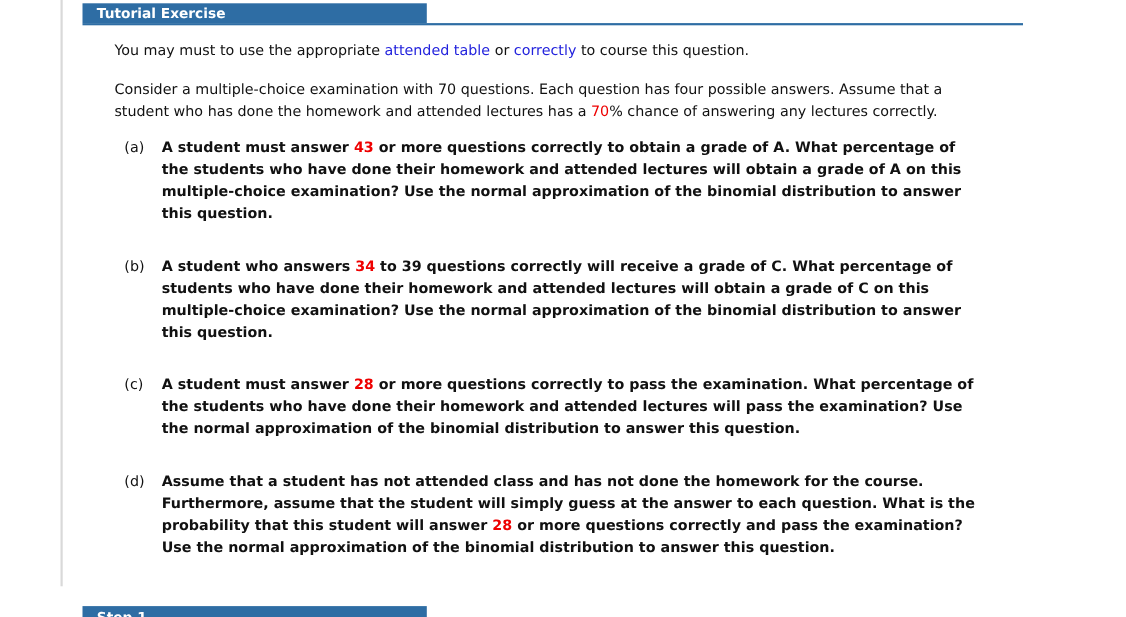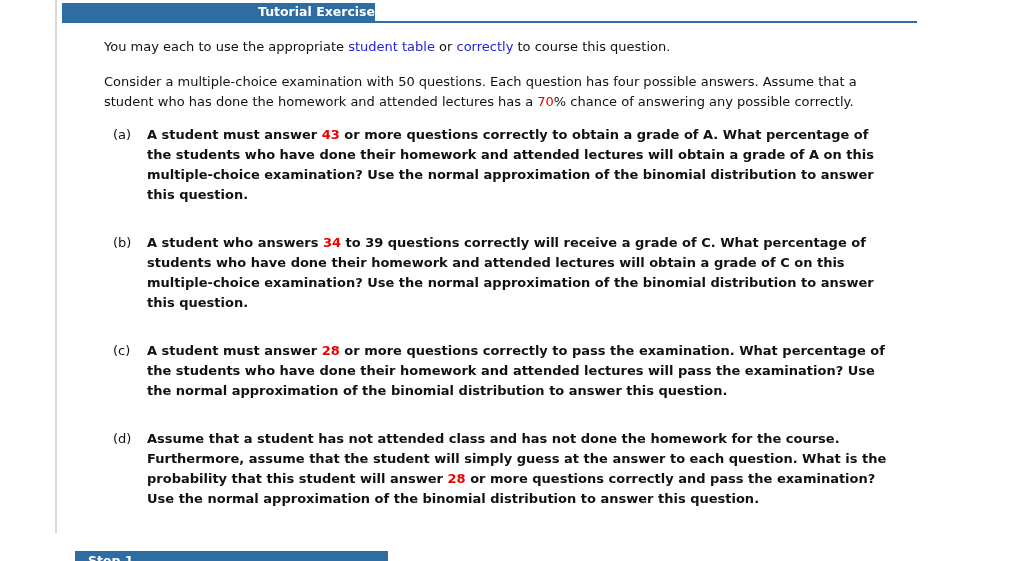--- a/index.html
+++ b/index.html
@@ -23,25 +23,24 @@
   .left-rule {
     position: absolute;
     left: 55px;
     top: 0;
     width: 2px;
     height: 533px;
     background: var(--rule-gray);
   }
   .header-wrap {
     position: absolute;
-    left: 62px;
+    left: 75px;
     top: 3px;
     width: 855px;
     border-bottom: 2px solid var(--bar-blue);
-    text-align: right;
   }
   .bar-title {
     width: 313px;
     height: 18px;
     line-height: 18px;
     padding-left: 13px;
     background: var(--bar-blue);
     color: #ffffff;
     font-size: 12.5px;
     font-weight: bold;
@@ -94,23 +93,23 @@
 </head>
 <body>
 
 <div class="left-rule"></div>
 
 <div class="header-wrap">
   <div class="bar-title">Tutorial Exercise</div>
 </div>
 
 <div class="content">
-  <p class="intro"><span class="">You may each to use the appropriate </span><a href="#" class="seg-link">student table</a><span class=""> or </span><a href="#" class="seg-link">correctly</a><span class=""> to course this question.</span></p>
+  <p class="intro"><span class="">You may must to use the appropriate </span><a href="#" class="seg-link">attended table</a><span class=""> or </span><a href="#" class="seg-link">correctly</a><span class=""> to course this question.</span></p>
 
-  <p class="setup"><span class="">Consider a multiple-choice examination with 50 questions. Each question has four possible answers. Assume that a student who has done the homework and attended lectures has a </span><span class="seg-red">70</span><span class="">% chance of answering any possible correctly.</span></p>
+  <p class="setup"><span class="">Consider a multiple-choice examination with 70 questions. Each question has four possible answers. Assume that a student who has done the homework and attended lectures has a </span><span class="seg-red">70</span><span class="">% chance of answering any lectures correctly.</span></p>
 
   <div class="parts">
     <div class="part">
       <div class="part-label">(a)</div>
       <div class="part-text"><span class="">A student must answer </span><span class="seg-red">43</span><span class=""> or more questions correctly to obtain a grade of A. What percentage of the students who have done their homework and attended lectures will obtain a grade of A on this multiple-choice examination? Use the normal approximation of the binomial distribution to answer this question.</span></div>
     </div>
     <div class="part">
       <div class="part-label">(b)</div>
       <div class="part-text"><span class="">A student who answers </span><span class="seg-red">34</span><span class=""> to 39 questions correctly will receive a grade of C. What percentage of students who have done their homework and attended lectures will obtain a grade of C on this multiple-choice examination? Use the normal approximation of the binomial distribution to answer this question.</span></div>
     </div>

